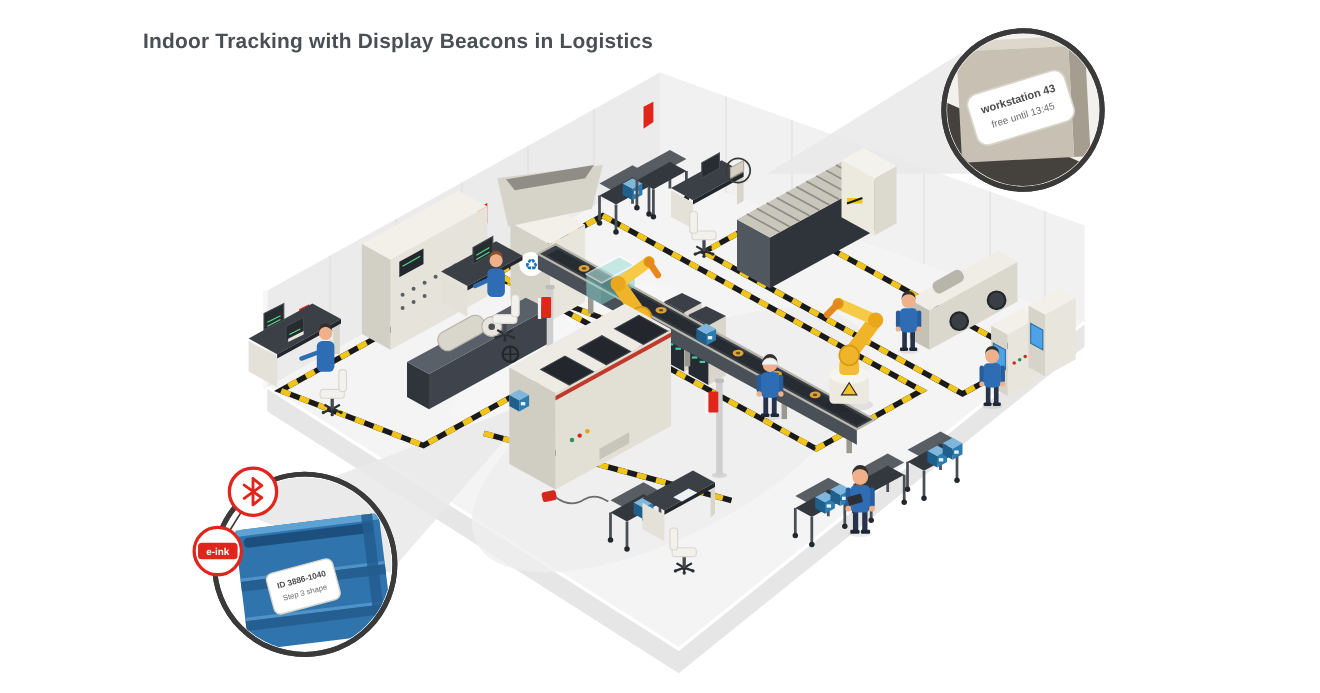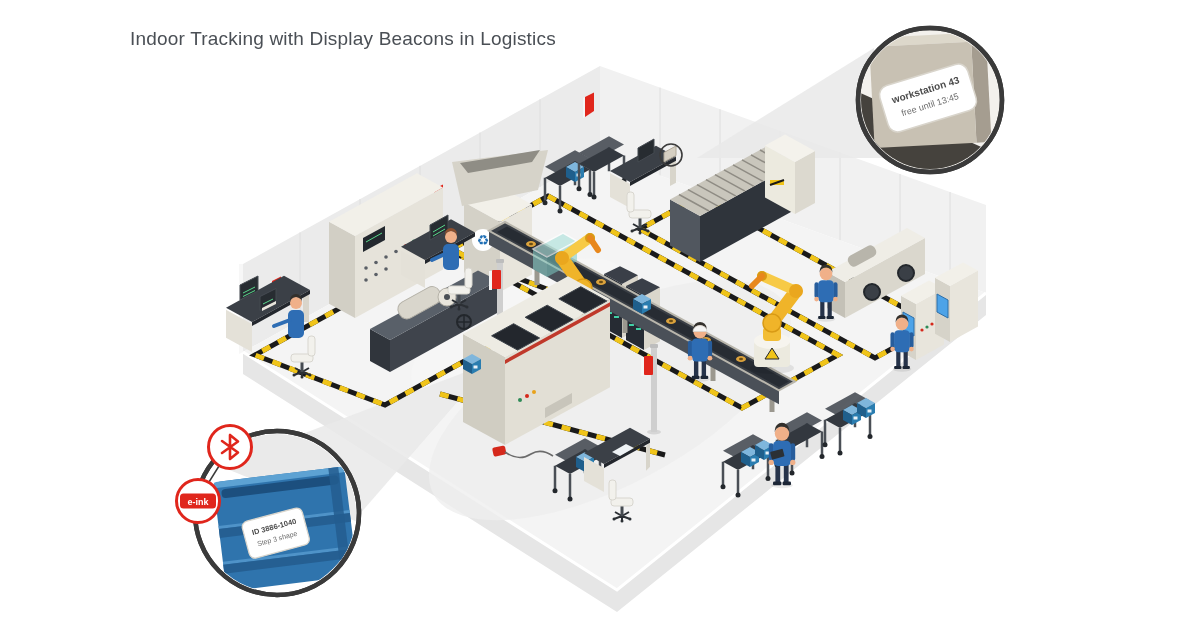--- a/index.html
+++ b/index.html
@@ -1,18 +1,18 @@
 <!DOCTYPE html>
 <html><head>
 <meta charset="utf-8">
 <style>
   html,body{margin:0;padding:0;background:#ffffff;}
   #stage{position:relative;width:1200px;height:630px;overflow:hidden;background:#ffffff;
          font-family:"Liberation Sans",sans-serif;}
-  #page-title{position:absolute;left:130px;top:28px;font-size:19px;font-weight:400;
+  #page-title{position:absolute;left:130px;top:28px;font-size:19px;font-weight:700;
               color:#4a4f55;letter-spacing:.2px;}
   svg{position:absolute;left:0;top:0;}
   .tape-base{fill:none;stroke:#1a1a1a;stroke-width:5;}
   .tape-dash{fill:none;stroke:#f0c419;stroke-width:5;stroke-dasharray:9 9;}
   .seam{stroke:#dedede;stroke-width:1;}
   .grn{stroke:#59d98c;stroke-width:1;}
   text{font-family:"Liberation Sans",sans-serif;}
 </style>
 </head>
 <body>

